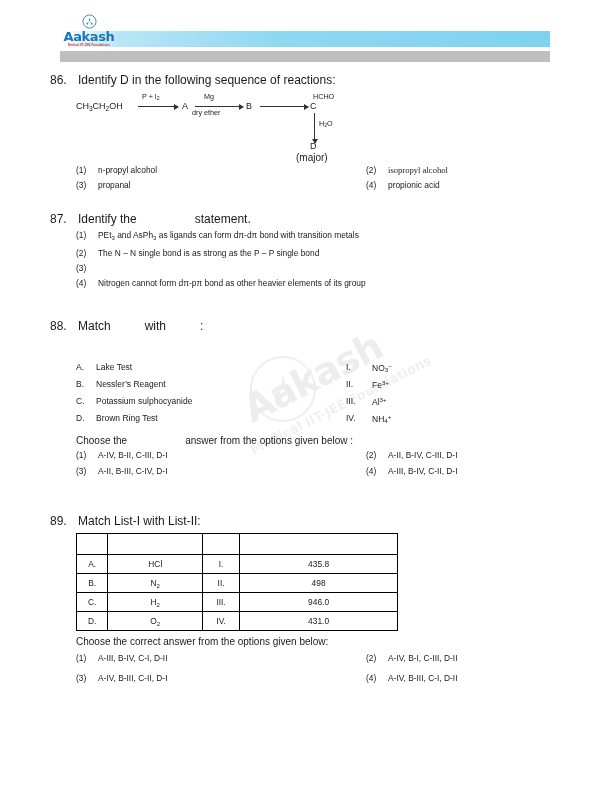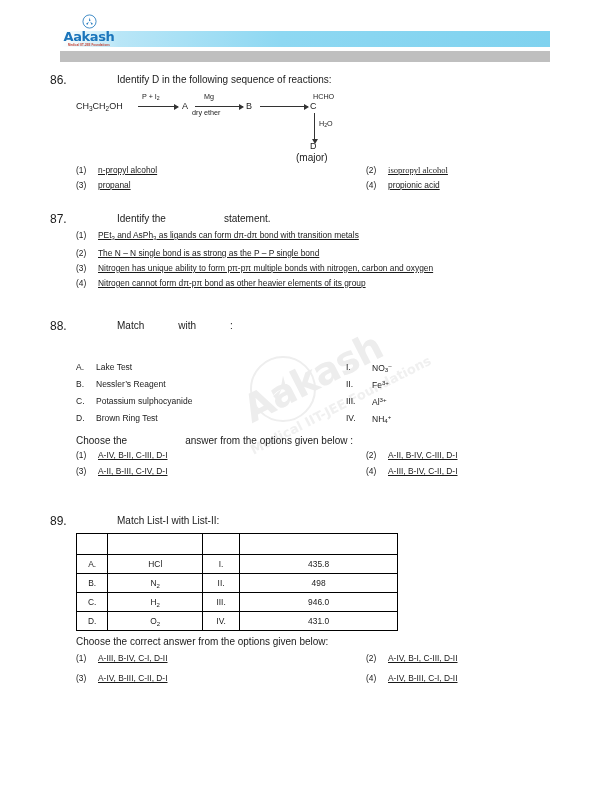--- a/index.html
+++ b/index.html
@@ -130,22 +130,21 @@
     font-size: 8.6px;
     line-height: 12px;
   }
   .q-num {
     width: 28px;
     flex: 0 0 28px;
     font-size: 12px;
   }
   .q-text {
     flex: 1;
-    font-size: 10px;
-    margin-left: 39px;
+    font-size: 12px;
   }
   .gap-word { display: inline-block; width: 58px; }
   .gap-word-sm { display: inline-block; width: 34px; }
 
   .opts {
     margin-top: 2px;
     position: relative;
   }
   .opt-row {
     display: flex;
@@ -153,21 +152,21 @@
     margin-bottom: 4px;
   }
   .opt {
     display: flex;
     font-size: 8.4px;
     line-height: 11px;
   }
   .opt-l { width: 290px; flex: 0 0 290px; padding-left: 26px; }
   .opt-r { flex: 1; }
   .opt-idx { width: 22px; flex: 0 0 22px; }
-  .opt-txt { flex: 1; text-decoration: underline; }
+  .opt-txt { flex: 1; }
   .opt-serif { font-family: "Liberation Serif", serif; font-size: 8.6px; }
 
   .choice-list .opt-row { margin-bottom: 5px; }
 
   .sub { font-size: 0.72em; vertical-align: -0.28em; }
   .sup { font-size: 0.72em; vertical-align: 0.45em; }
 
   
   .scheme {
     position: relative;
@@ -347,21 +346,20 @@
       </div>
       <div class="opt-row">
         <div class="opt" style="padding-left:26px;">
           <div class="opt-idx">(2)</div>
           <div class="opt-txt">The N – N single bond is as strong as the P – P single bond</div>
         </div>
       </div>
       <div class="opt-row">
         <div class="opt" style="padding-left:26px;">
           <div class="opt-idx">(3)</div>
-          <div class="opt-txt">Nitrogen has unique ability to form pπ-pπ multiple bonds with nitrogen, carbon and oxygen</div>
         </div>
       </div>
       <div class="opt-row">
         <div class="opt" style="padding-left:26px;">
           <div class="opt-idx">(4)</div>
           <div class="opt-txt">Nitrogen cannot form dπ-pπ bond as other heavier elements of its group</div>
         </div>
       </div>
     </div>
   </div>

